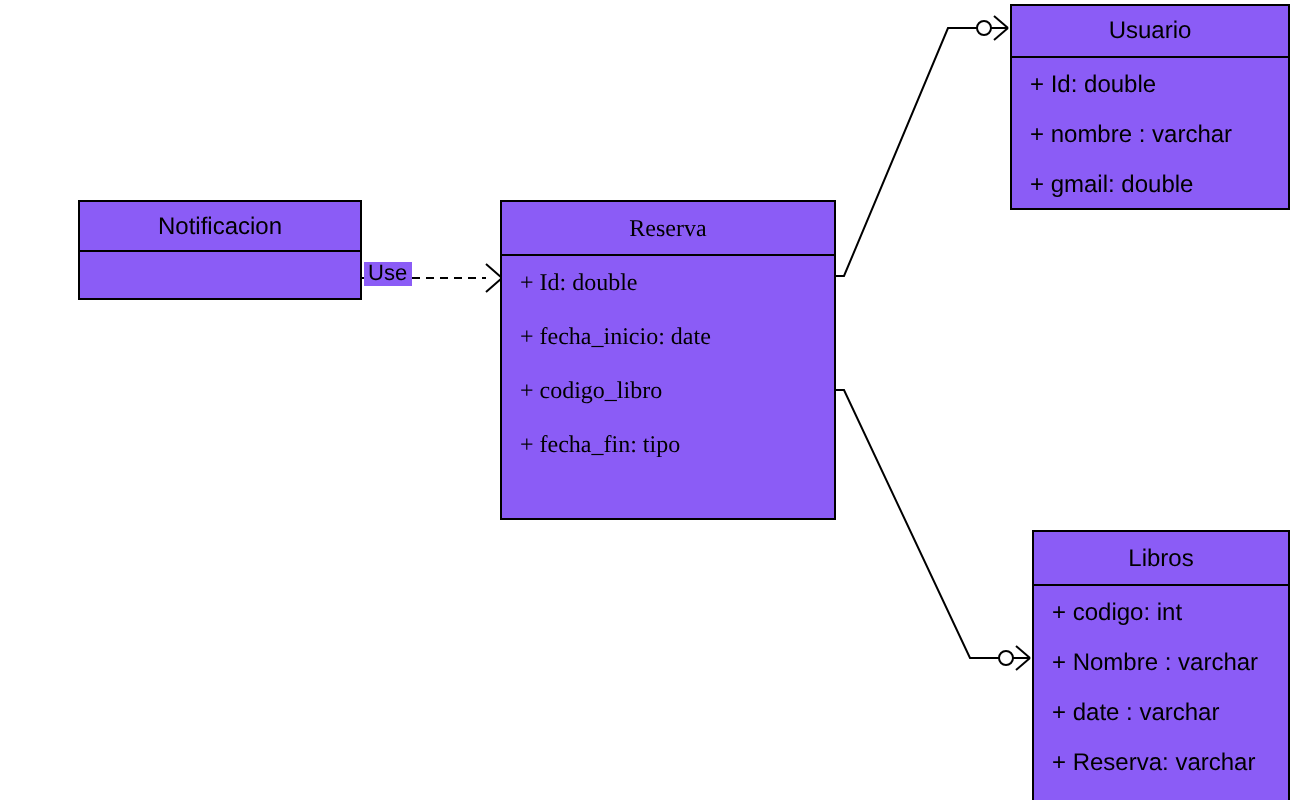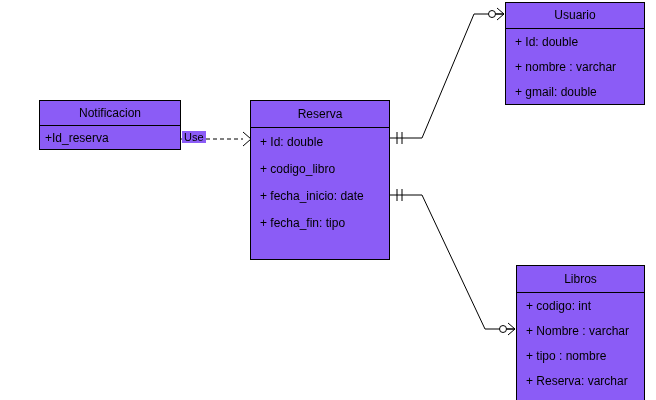--- a/index.html
+++ b/index.html
@@ -97,47 +97,44 @@
       <line x1="515" y1="329" x2="507" y2="329" stroke="#000000" stroke-width="1"></line>
       <line x1="515" y1="329" x2="508" y2="323" stroke="#000000" stroke-width="1"></line>
       <line x1="515" y1="329" x2="508" y2="335" stroke="#000000" stroke-width="1"></line>
     </g>
   </svg>
 
   <div class="edge-label" style="left:182px; top:131px;">Use</div>
 
   <div class="uml-box" style="left:5px; top:100px; width:142px; height:50px;margin-left:34px;">
     <div class="uml-title" style="height:25px; line-height:24px;">Notificacion</div>
-    <div class="uml-attrs">
-      <div class="uml-attr" style="height:24px; padding-left:5px;">+Id_reserva</div>
-    </div>
   </div>
 
-  <div class="uml-box" style="left:250px; top:100px; width:140px; height:160px;">
+  <div class="uml-box" style="left:250px; top:100px; width:168px; height:160px;font-family:Liberation Serif, serif;">
     <div class="uml-title" style="height:27px; line-height:26px;">Reserva</div>
     <div class="uml-attrs">
       <div class="uml-attr" style="height:27px;">+ Id: double</div>
+      <div class="uml-attr" style="height:27px;">+ fecha_inicio: date</div>
       <div class="uml-attr" style="height:27px;">+ codigo_libro</div>
-      <div class="uml-attr" style="height:27px;">+ fecha_inicio: date</div>
       <div class="uml-attr" style="height:27px;">+ fecha_fin: tipo</div>
     </div>
   </div>
 
   <div class="uml-box" style="left:505px; top:2px; width:140px; height:103px;">
     <div class="uml-title" style="height:26px; line-height:25px;">Usuario</div>
     <div class="uml-attrs">
       <div class="uml-attr" style="height:25px;">+ Id: double</div>
       <div class="uml-attr" style="height:25px;">+ nombre : varchar</div>
       <div class="uml-attr" style="height:25px;">+ gmail: double</div>
     </div>
   </div>
 
   <div class="uml-box" style="left:516px; top:265px; width:129px; height:136px;">
     <div class="uml-title" style="height:27px; line-height:26px;">Libros</div>
     <div class="uml-attrs">
       <div class="uml-attr" style="height:25px;text-align:right;">+ codigo: int</div>
       <div class="uml-attr" style="height:25px;">+ Nombre : varchar</div>
-      <div class="uml-attr" style="height:25px;">+ tipo : nombre</div>
+      <div class="uml-attr" style="height:25px;">+ date : varchar</div>
       <div class="uml-attr" style="height:25px;">+ Reserva: varchar</div>
     </div>
   </div>
 
 </div>
 
 </body></html>

